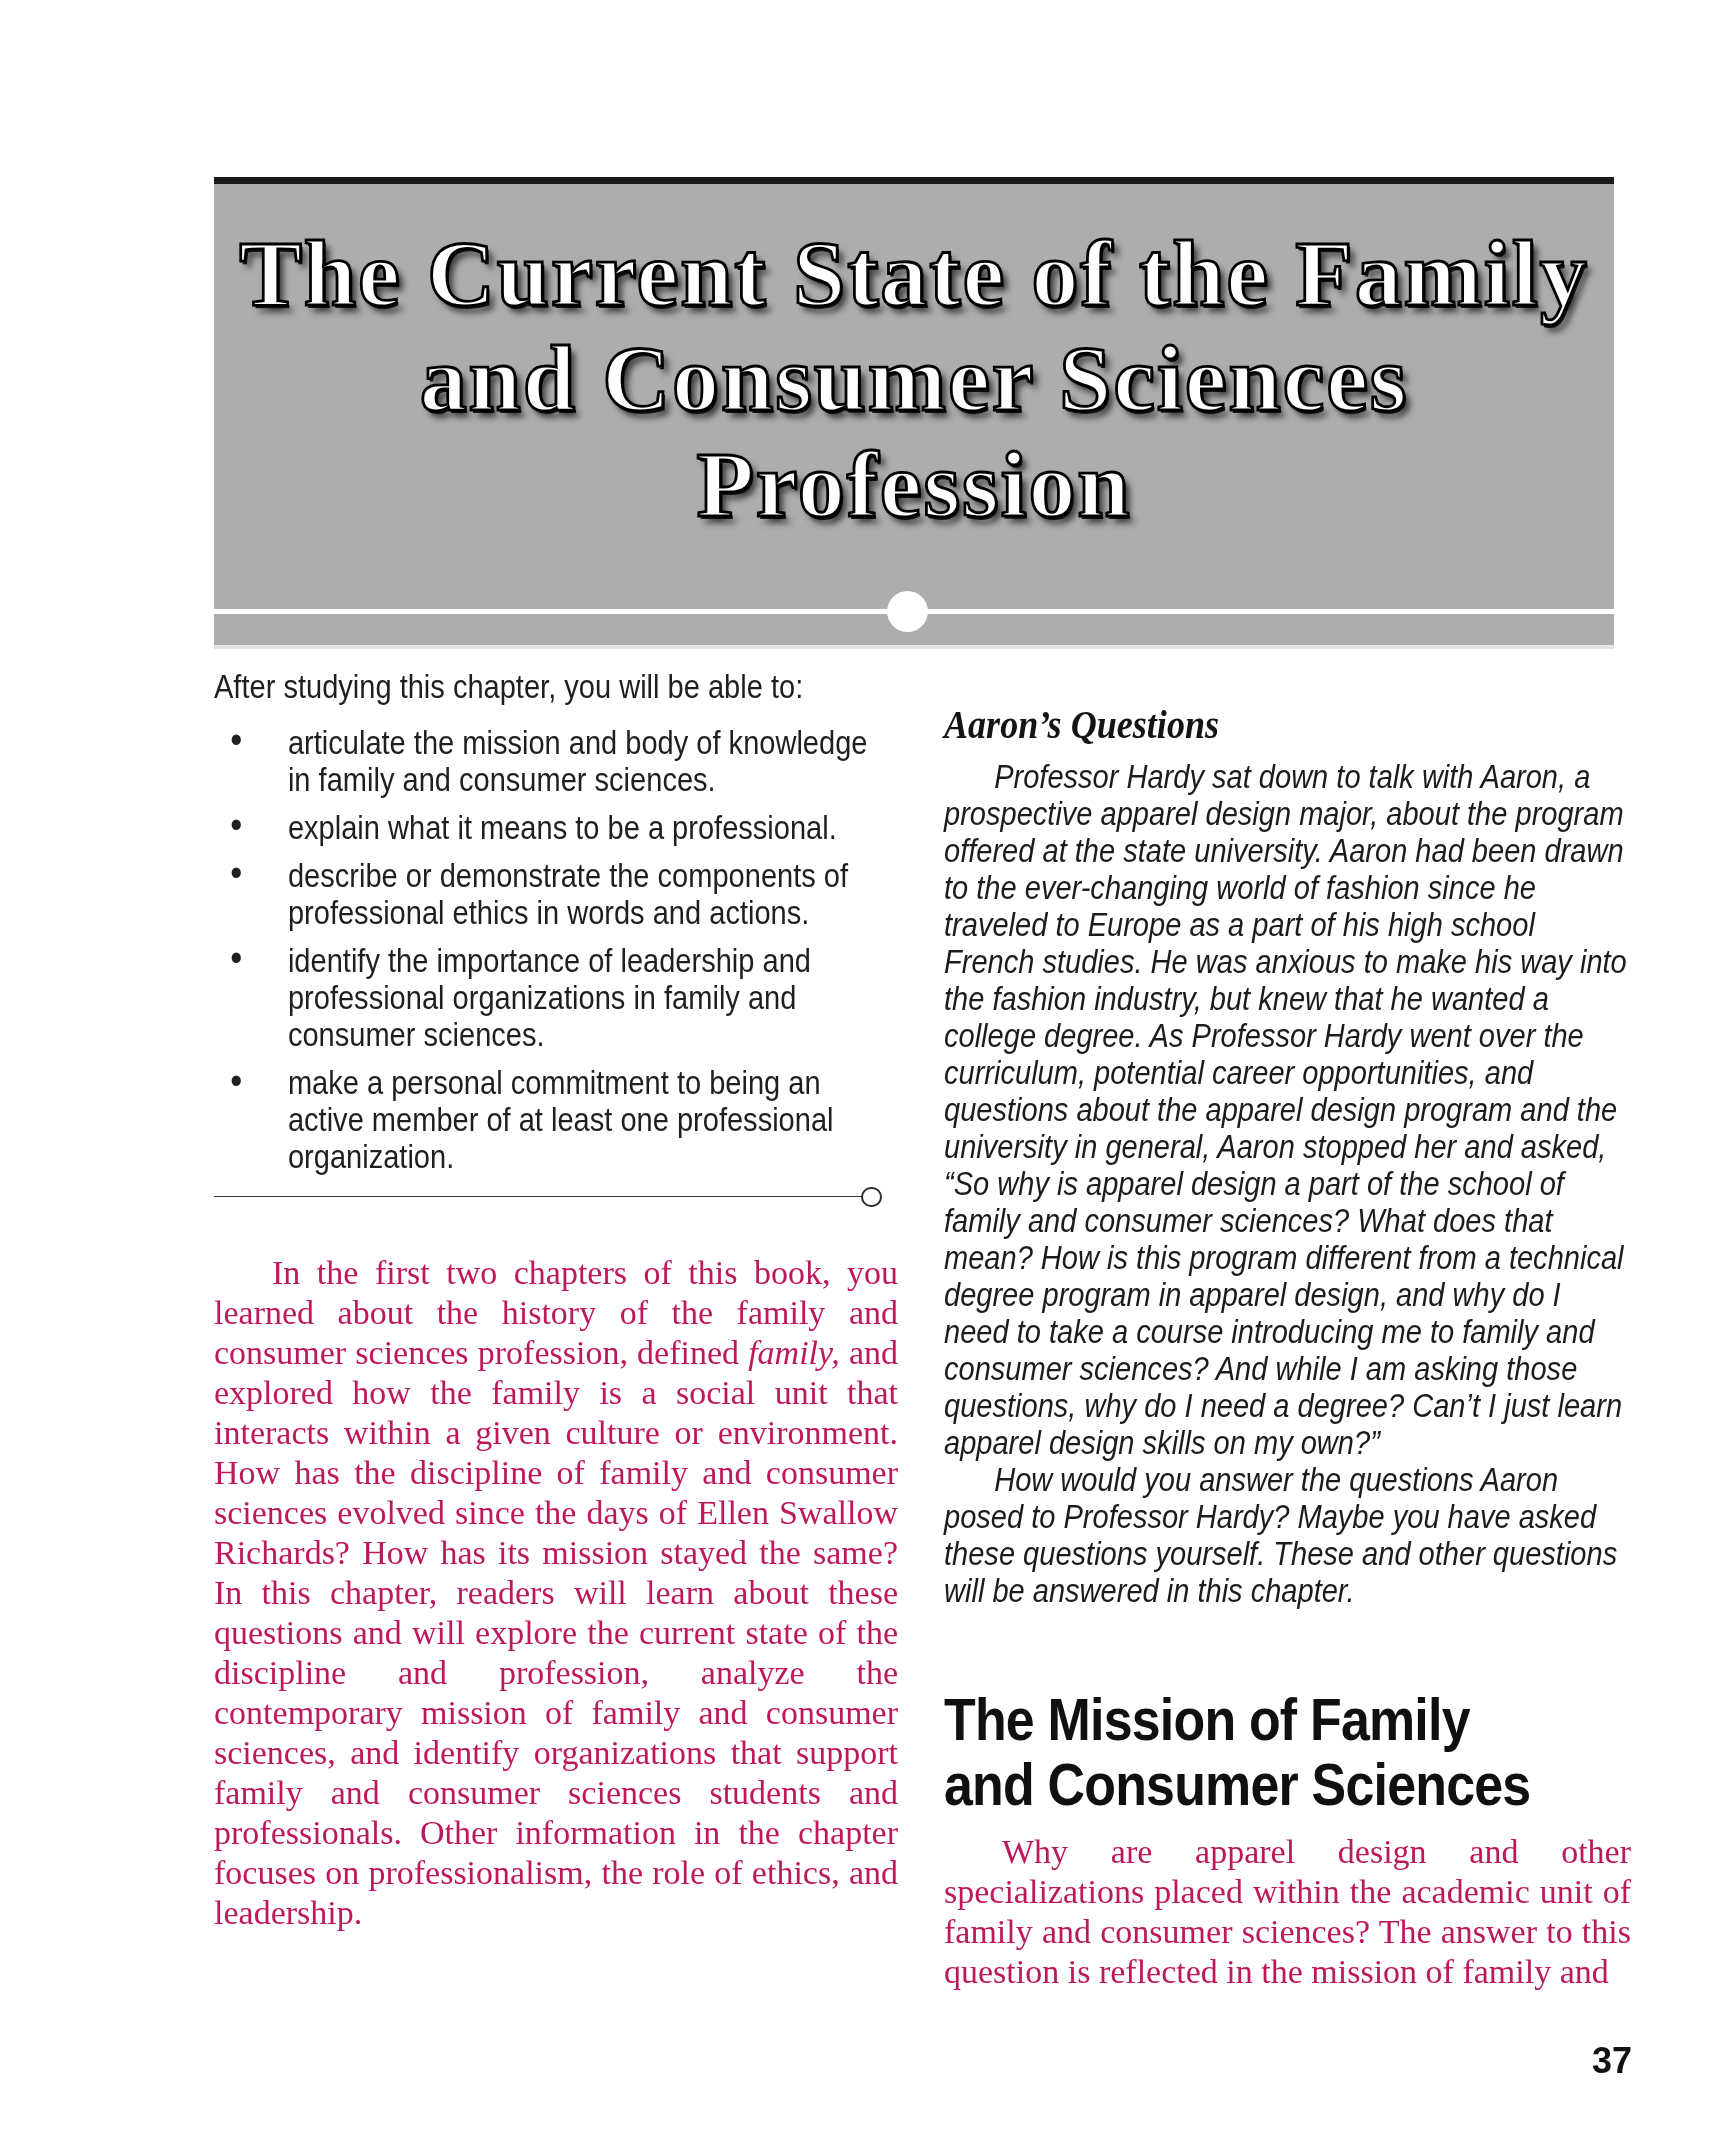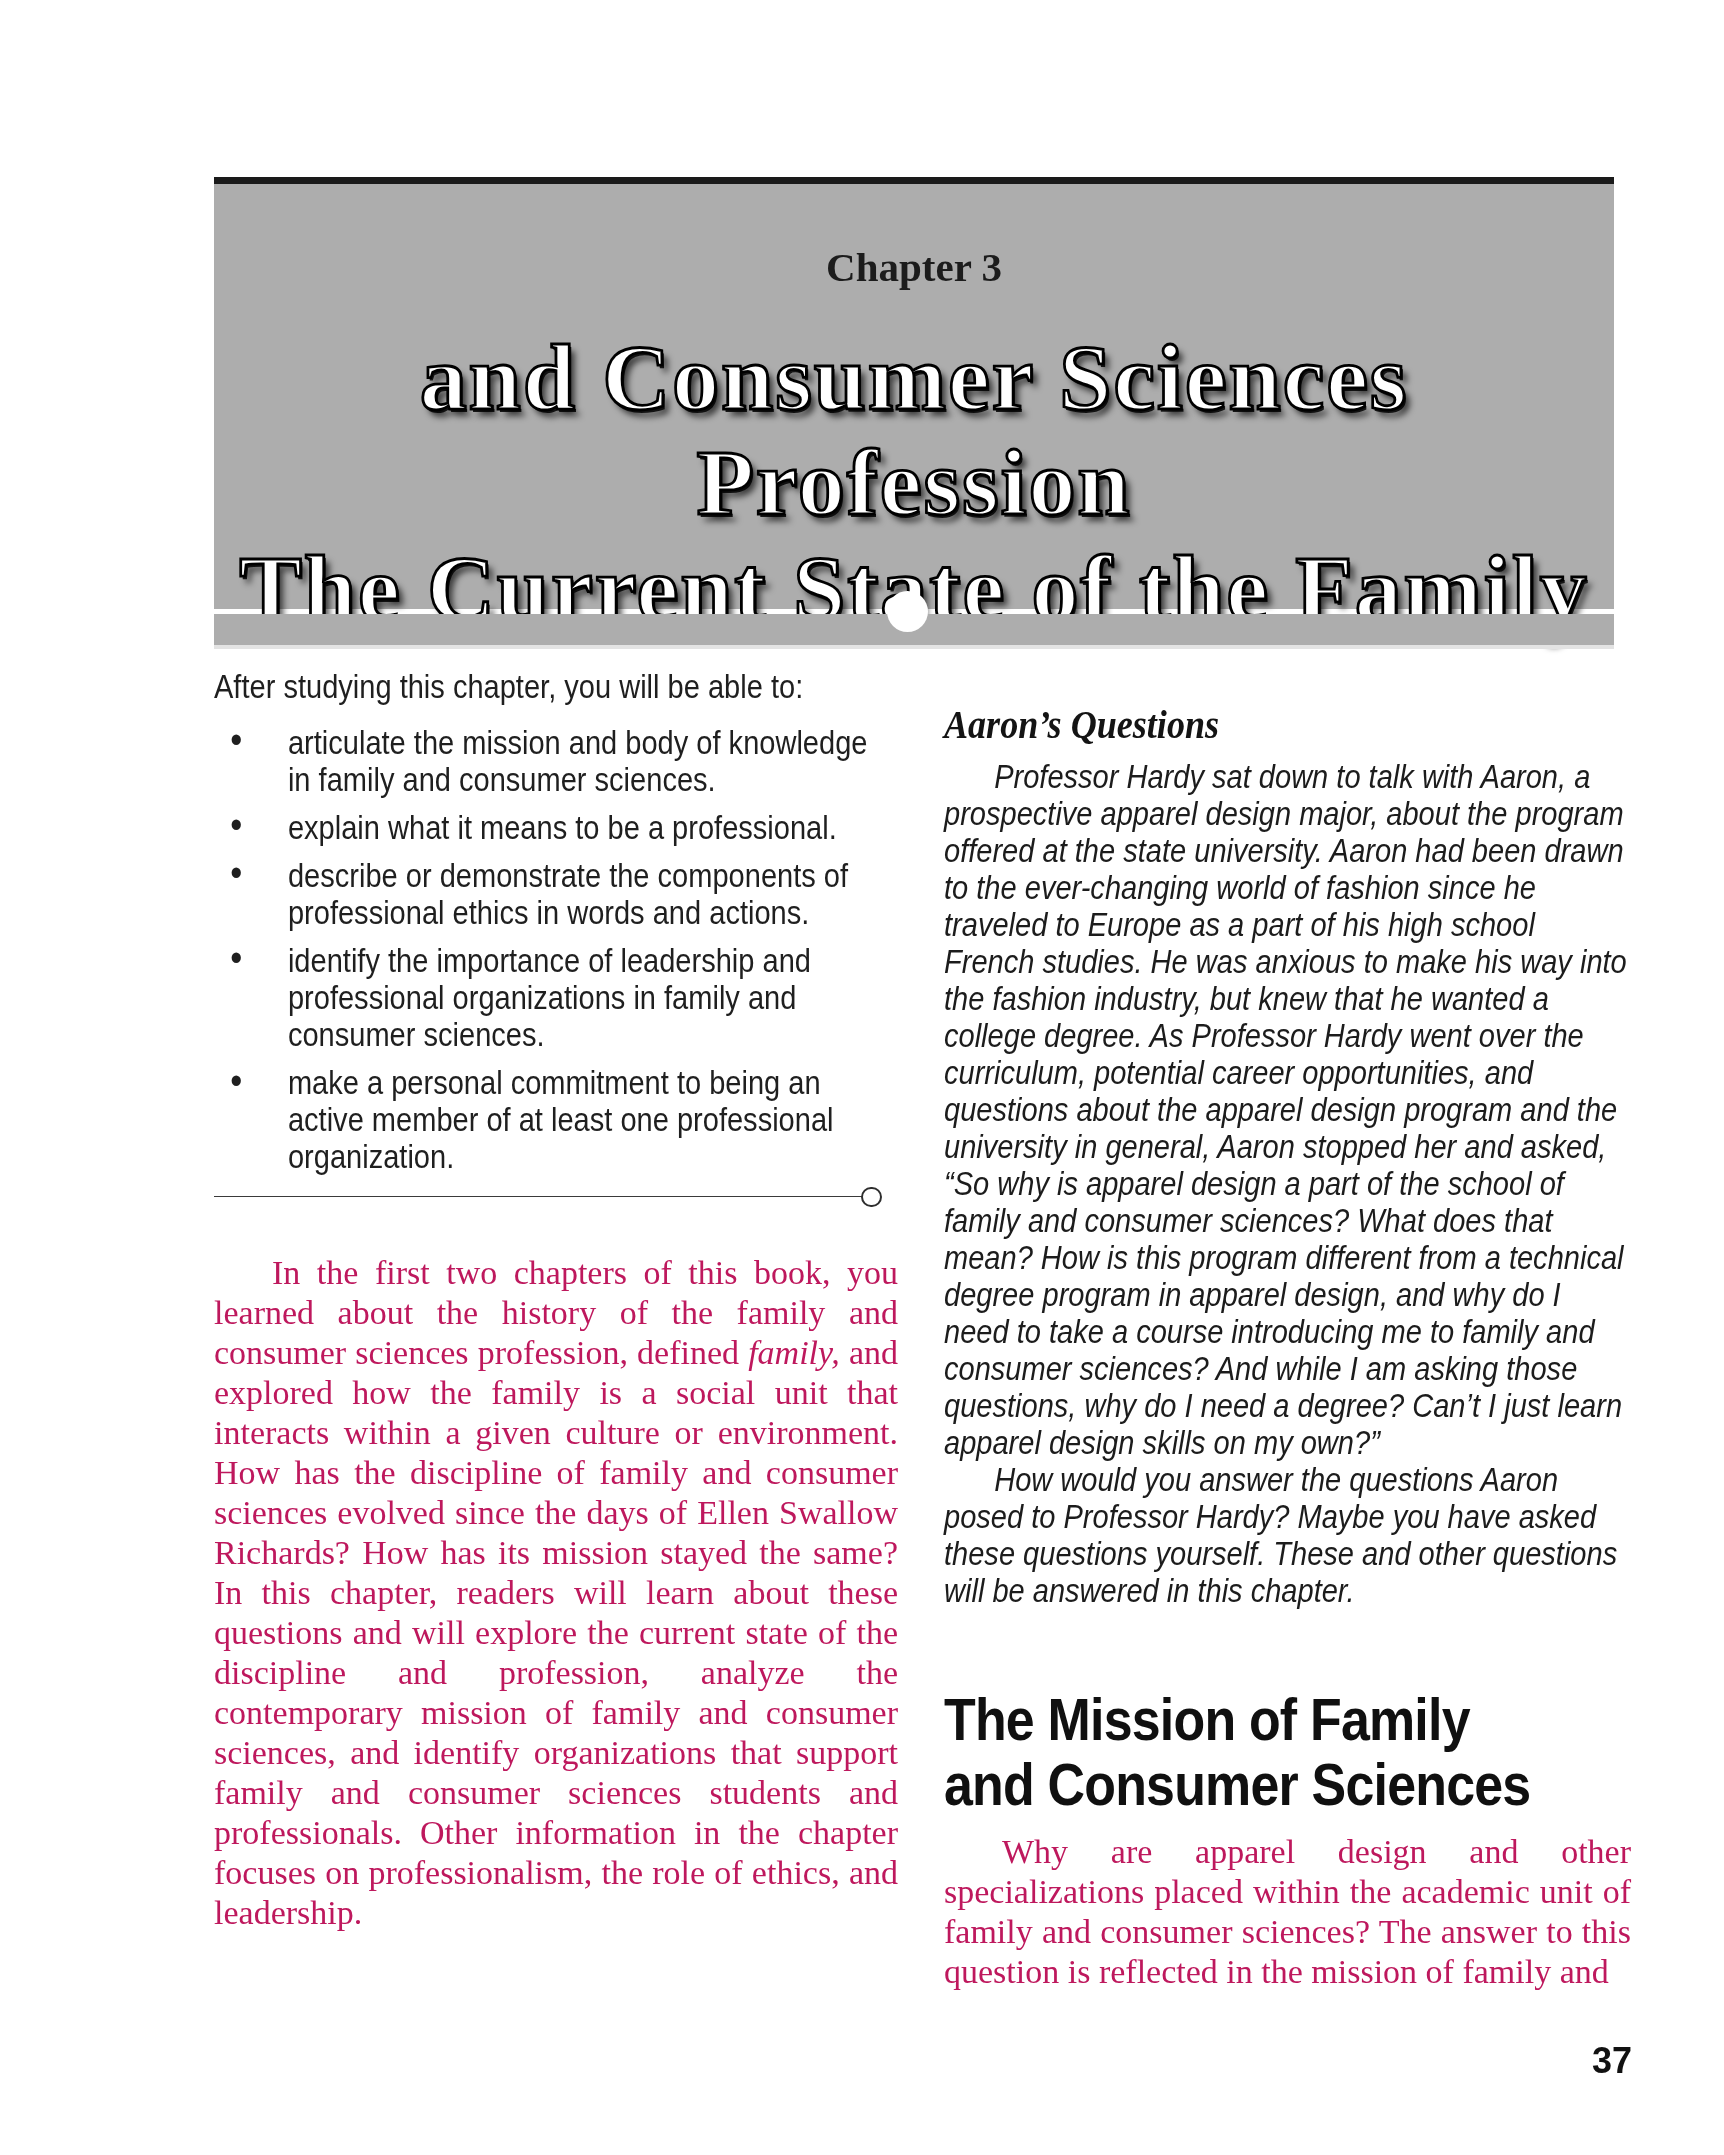--- a/index.html
+++ b/index.html
@@ -99,24 +99,23 @@
   }
 </style>
 </head>
 <body>
 
 <div class="page">
 
   <header>
     <div class="top-rule"></div>
     <div class="gray-box">
-      <div class="chapter-label">Chapter 3</div>
       <h1 class="chapter-title">
+        <span class="title-line">The Current State of the Family</span>
         <span class="title-line">and Consumer Sciences Profession</span>
-        <span class="title-line">The Current State of the Family</span>
       </h1>
     </div>
     <div class="divider-bar"></div>
     <div class="divider-dot"></div>
   </header>
 
   <section class="col col-left">
     <div class="objectives condensed">
       <p class="objectives-intro">After studying this chapter, you will be able to:</p>
       <ul class="objectives-list">

